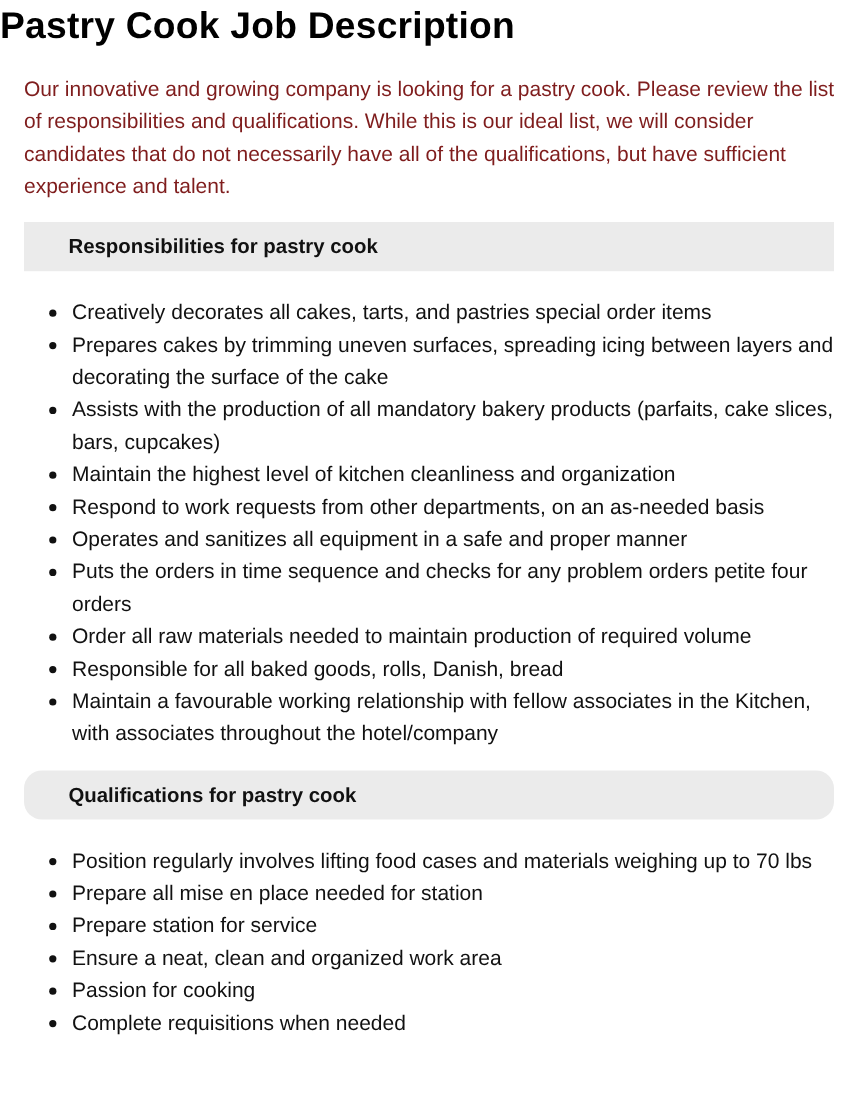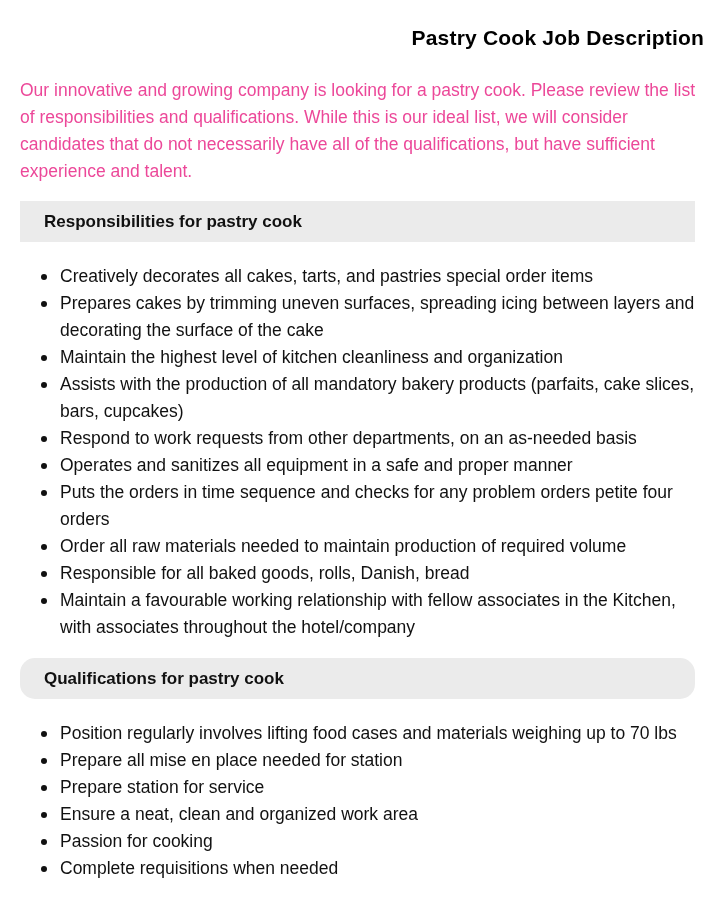--- a/index.html
+++ b/index.html
@@ -12,44 +12,44 @@
       height: 921px;
       overflow: hidden;
       font-family: "Liberation Sans", "DejaVu Sans", sans-serif;
       color: #111111;
     }
     .page {
       position: relative;
       width: 720px;
     }
     .title {
-      margin: 16px;
+      margin: 0;
       padding-top: 2px;
       height: 42px;
-      text-align: right;
-      font-size: 21px;
+      text-align: left;
+      font-size: 31px;
       font-weight: bold;
       line-height: 40px;
       letter-spacing: 0.2px;
       color: #000;
     }
     .intro {
       margin: 17px 20px 0 20px;
       font-size: 17.5px;
       line-height: 27px;
-      color: #ec4899;
+      color: #7f1d1d;
       width: 680px;
     }
     .section-header {
       margin-left: 20px;
       width: 675px;
       height: 41px;
       background: #ebebeb;
       box-sizing: border-box;
-      padding-left: 24px;
+      padding-left: 37px;
       font-size: 17px;
       font-weight: bold;
       line-height: 41px;
       color: #111;
     }
     .sec1 { margin-top: 16px; }
     .sec2 { margin-top: 17px; border-radius: 15px; }
     ul.items {
       margin: 0;
       padding: 0;
@@ -82,22 +82,22 @@
 <div class="page">
   <h1 class="title">Pastry Cook Job Description</h1>
 
   <p class="intro">Our innovative and growing company is looking for a pastry cook. Please review the list of responsibilities and qualifications. While this is our ideal list, we will consider candidates that do not necessarily have all of the qualifications, but have sufficient experience and talent.</p>
 
   <div class="section-header sec1">Responsibilities for pastry cook</div>
 
   <ul class="items first">
     <li><span class="bullet"></span><span>Creatively decorates all cakes, tarts, and pastries special order items</span></li>
     <li><span class="bullet"></span><span>Prepares cakes by trimming uneven surfaces, spreading icing between layers and decorating the surface of the cake</span></li>
+    <li><span class="bullet"></span><span>Assists with the production of all mandatory bakery products (parfaits, cake slices, bars, cupcakes)</span></li>
     <li><span class="bullet"></span><span>Maintain the highest level of kitchen cleanliness and organization</span></li>
-    <li><span class="bullet"></span><span>Assists with the production of all mandatory bakery products (parfaits, cake slices, bars, cupcakes)</span></li>
     <li><span class="bullet"></span><span>Respond to work requests from other departments, on an as-needed basis</span></li>
     <li><span class="bullet"></span><span>Operates and sanitizes all equipment in a safe and proper manner</span></li>
     <li><span class="bullet"></span><span>Puts the orders in time sequence and checks for any problem orders petite four orders</span></li>
     <li><span class="bullet"></span><span>Order all raw materials needed to maintain production of required volume</span></li>
     <li><span class="bullet"></span><span>Responsible for all baked goods, rolls, Danish, bread</span></li>
     <li><span class="bullet"></span><span>Maintain a favourable working relationship with fellow associates in the Kitchen, with associates throughout the hotel/company</span></li>
   </ul>
 
   <div class="section-header sec2">Qualifications for pastry cook</div>
 

